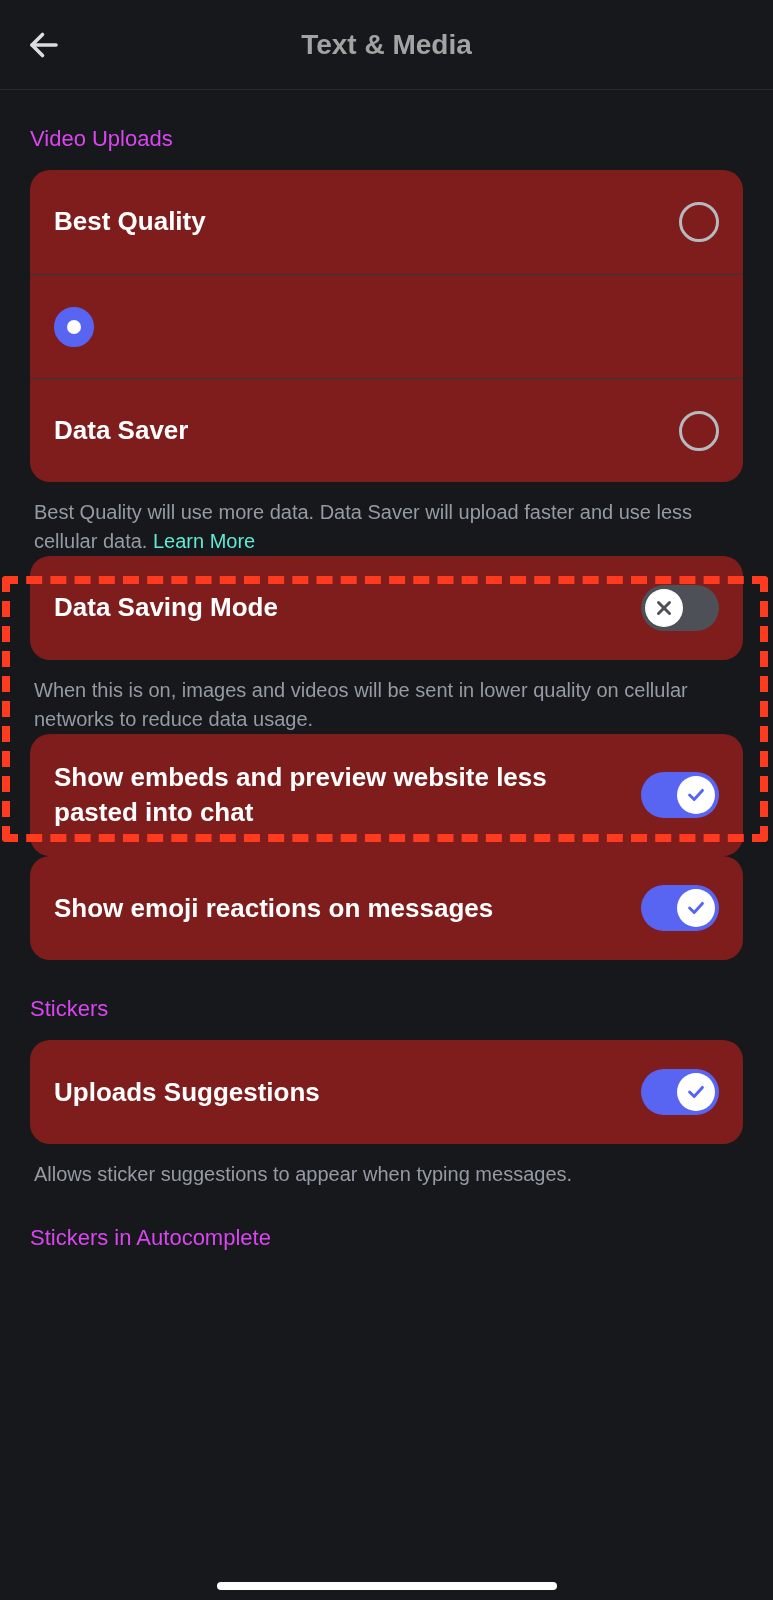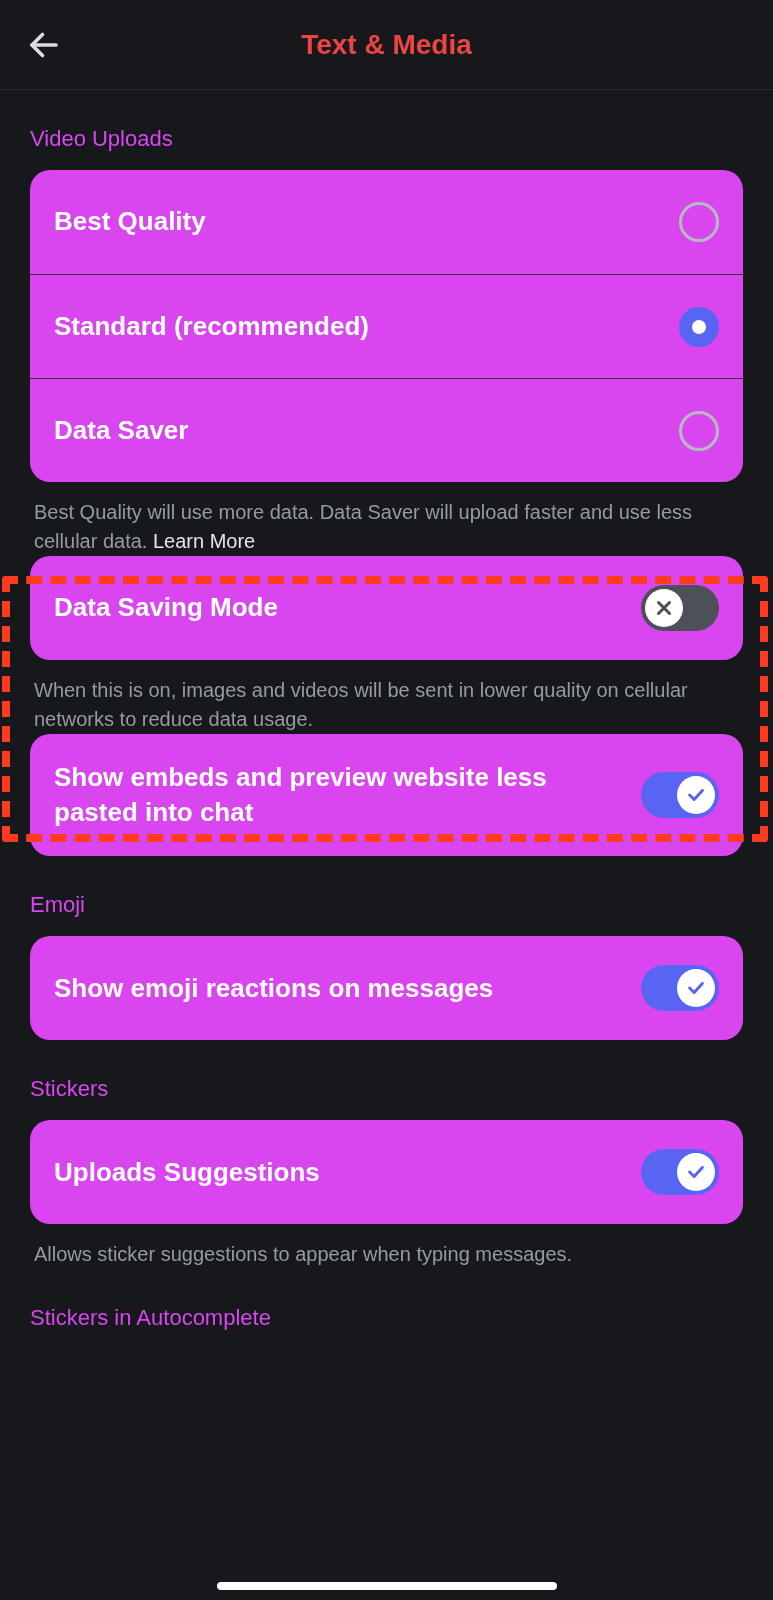--- a/index.html
+++ b/index.html
@@ -28,33 +28,33 @@
     color: #dbdee1;
     cursor: pointer;
   }
   .back-btn svg { width: 36px; height: 36px; }
   .header-title {
     position: absolute;
     left: 50%;
     transform: translateX(-50%);
     font-size: 28px;
     font-weight: 700;
-    color: #ef4444;
+    color: #a3a3a3;
   }
   .content {
     padding: 0 30px 40px 30px;
   }
   .section-header {
     font-size: 22px;
     font-weight: 500;
     color: #d946ef;
     padding: 36px 0 18px 0;
   }
   .card {
-    background: #d946ef;
+    background: #7f1d1d;
     border-radius: 20px;
     overflow: hidden;
   }
   .row {
     display: flex;
     align-items: center;
     justify-content: space-between;
     padding: 26px 24px;
     min-height: 104px;
   }
@@ -65,21 +65,21 @@
     color: #ffffff;
     line-height: 1.35;
     padding-right: 20px;
   }
   .caption {
     font-size: 20px;
     color: #949ba4;
     line-height: 1.45;
     padding: 16px 4px 0 4px;
   }
-  .caption a { color: #e5e5e5; text-decoration: none; }
+  .caption a { color: #5eead4; text-decoration: none; }
   
   .radio {
     width: 40px;
     height: 40px;
     border-radius: 50%;
     border: 3px solid #b5bac1;
     flex-shrink: 0;
     display: flex;
     align-items: center;
     justify-content: center;
@@ -156,21 +156,20 @@
 
   <div class="content">
 
     <div class="section-header">Video Uploads</div>
     <div class="card">
       <div class="row">
         <div class="row-label">Best Quality</div>
         <div class="radio"></div>
       </div>
       <div class="row">
-        <div class="row-label">Standard (recommended)</div>
         <div class="radio selected"></div>
       </div>
       <div class="row">
         <div class="row-label">Data Saver</div>
         <div class="radio"></div>
       </div>
     </div>
     <div class="caption">
       <span>Best Quality will use more data. Data Saver will upload faster and use less cellular data. </span><a href="#">Learn More</a>
     </div>
@@ -196,21 +195,20 @@
         <div class="toggle on">
           <div class="knob">
             <svg viewBox="0 0 24 24" fill="none" stroke-width="3.2" stroke-linecap="round" stroke-linejoin="round">
               <polyline points="5 12 10 17 19 7"></polyline>
             </svg>
           </div>
         </div>
       </div>
     </div>
 
-    <div class="section-header">Emoji</div>
     <div class="card">
       <div class="row">
         <div class="row-label">Show emoji reactions on messages</div>
         <div class="toggle on">
           <div class="knob">
             <svg viewBox="0 0 24 24" fill="none" stroke-width="3.2" stroke-linecap="round" stroke-linejoin="round">
               <polyline points="5 12 10 17 19 7"></polyline>
             </svg>
           </div>
         </div>

